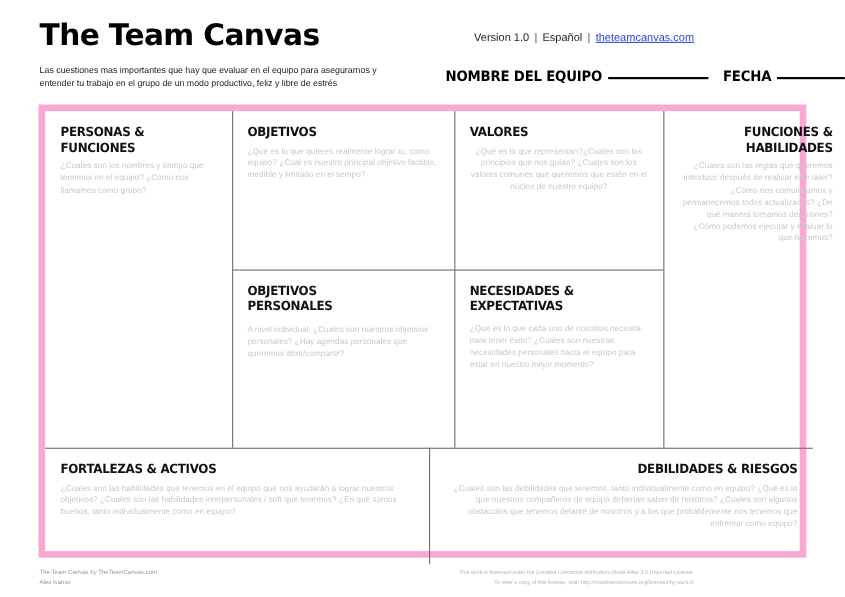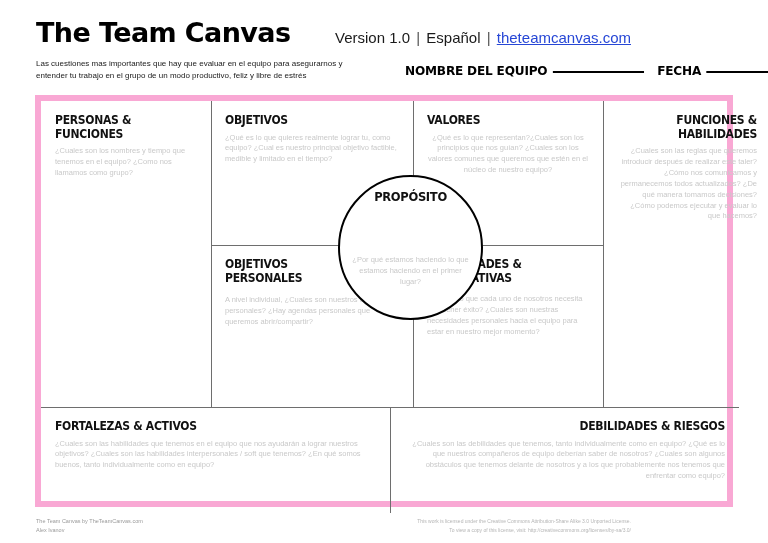--- a/index.html
+++ b/index.html
@@ -28,21 +28,21 @@
     font-weight: bold;
     letter-spacing: -0.6px;
     color: #000;
     font-family: "DejaVu Sans", sans-serif;
   }
 
   .hdr-meta {
     position: absolute;
     right: 37px;
     top: 29px;
-    font-size: 15px;
+    font-size: 10px;
     color: #1a1a1a;
     white-space: nowrap;
   }
   .hdr-meta .sep { color: #555; padding: 0 2px; }
   .hdr-link {
     color: #2747d6;
     text-decoration: underline;
   }
 
   .hdr-sub {
@@ -262,24 +262,20 @@
     <div class="cell" id="c-fortalezas">
       <div class="cell-title">FORTALEZAS &amp; ACTIVOS</div>
       <div class="cell-body">¿Cuales son las habilidades que tenemos en el equipo que nos ayudarán a lograr nuestros objetivos? ¿Cuales son las habilidades interpersonales / soft que tenemos? ¿En qué somos buenos, tanto individualmente como en equipo?</div>
     </div>
 
     <div class="cell" id="c-debilidades">
       <div class="cell-title right">DEBILIDADES &amp; RIESGOS</div>
       <div class="cell-body">¿Cuales son las debilidades que tenemos, tanto individualmente como en equipo? ¿Qué es lo que nuestros compañeros de equipo deberían saber de nosotros? ¿Cuales son algunos obstáculos que tenemos delante de nosotros y a los que probablemente nos tenemos que enfrentar como equipo?</div>
     </div>
 
-    <div id="circle">
-      <div id="circle-title">PROPÓSITO</div>
-      <div id="circle-body">¿Por qué estamos haciendo lo que estamos haciendo en el primer lugar?</div>
-    </div>
 
   </div>
 
   <div class="ftr-left">
     <div>The Team Canvas by TheTeamCanvas.com</div>
     <div>Alex Ivanov</div>
   </div>
 
   <div class="ftr-right">
     <div>This work is licensed under the Creative Commons Attribution-Share Alike 3.0 Unported License.</div>

